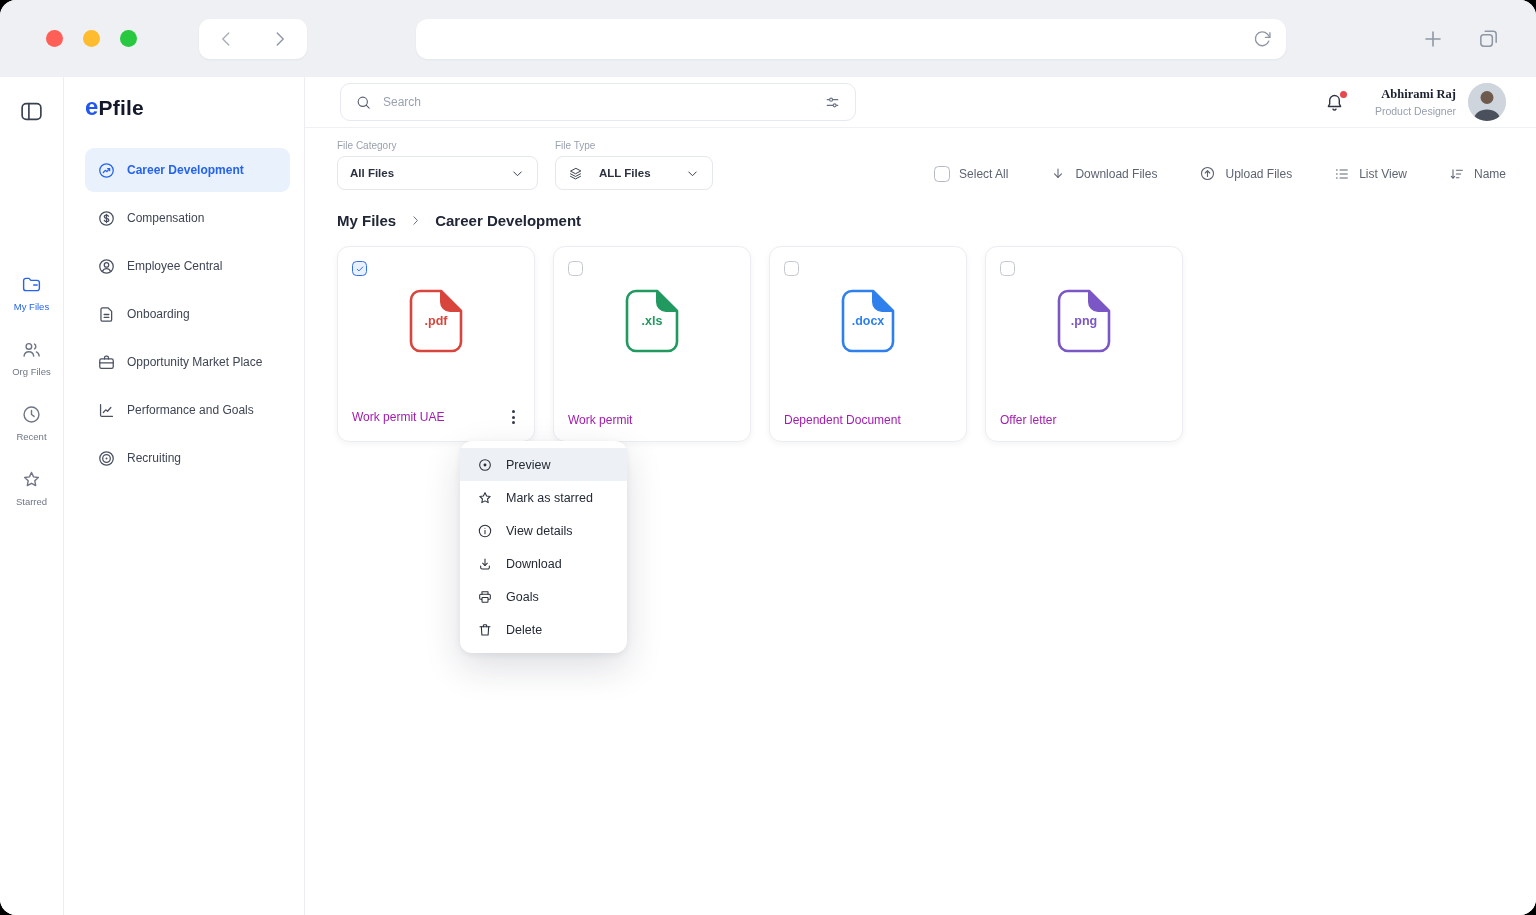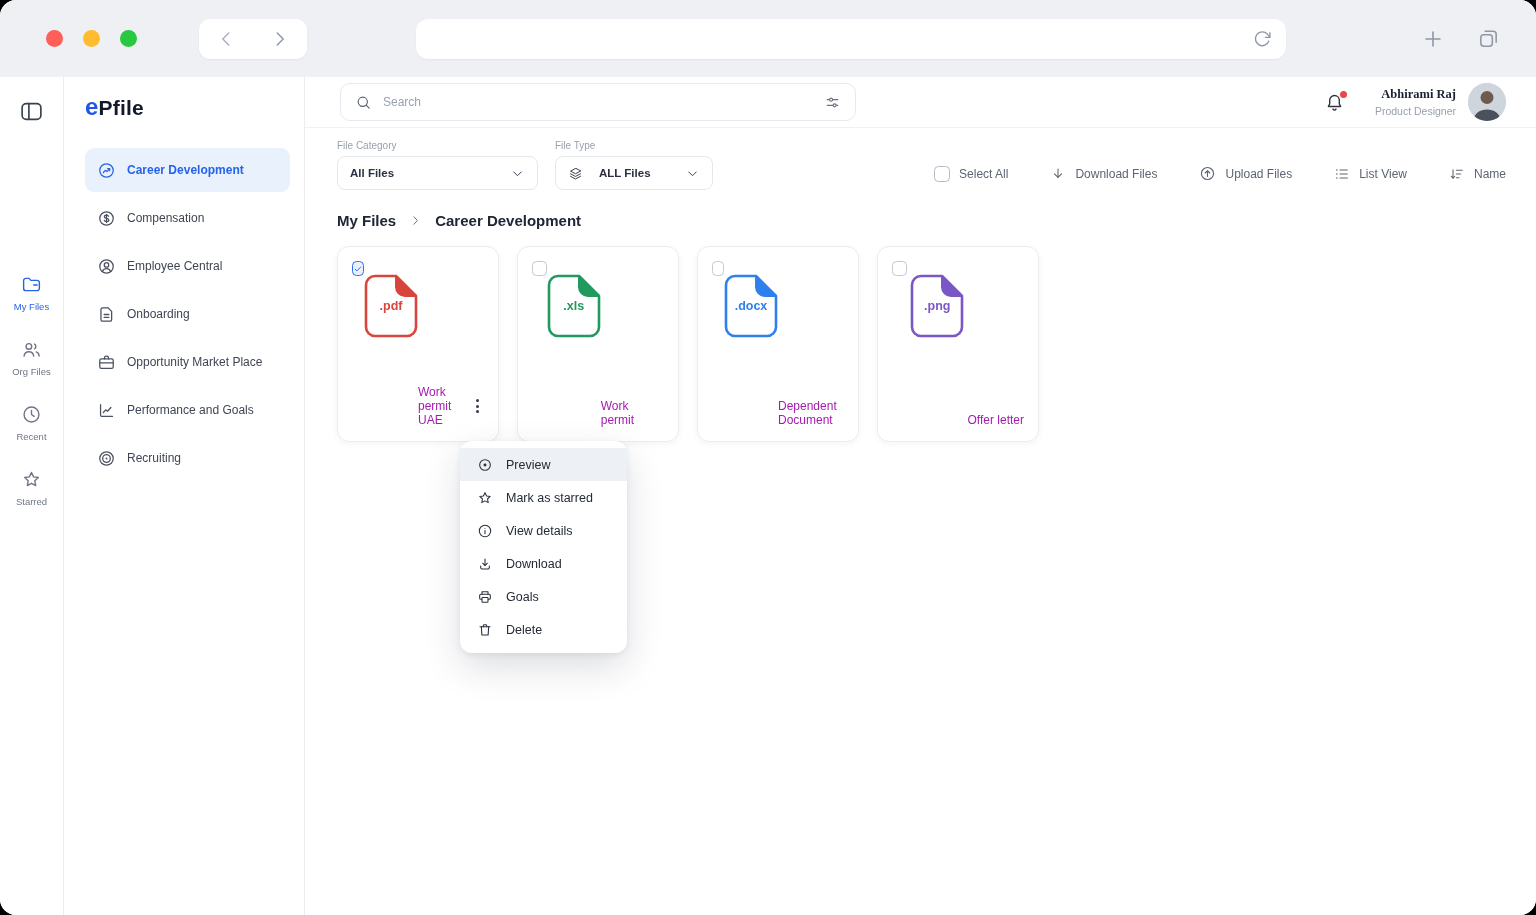--- a/index.html
+++ b/index.html
@@ -70,21 +70,21 @@
   .action svg { color:#5d6472; }
   .cbx { width:16px; height:16px; border:1.5px solid #b4bac5; border-radius:4.5px; background:#fff; flex-shrink:0; }
 
   
   .breadcrumb { display:flex; align-items:center; gap:12px; margin:22px 0 0 32px; font-size:15px; font-weight:bold; color:#202635; }
   .breadcrumb .chev { color:#6b7280; display:flex; }
   .crumb { cursor:pointer; }
 
   
   .cards { display:flex; gap:18px; margin:17px 0 0 32px; }
-  .card { width:162px; height:196px; background:#fff; border:1px solid #ecedf1; border-radius:12px; box-shadow:0 2px 6px rgba(23,31,60,.05); padding:14px; display:flex; flex-direction:row; cursor:pointer; }
+  .card { width:198px; height:196px; background:#fff; border:1px solid #ecedf1; border-radius:12px; box-shadow:0 2px 6px rgba(23,31,60,.05); padding:14px; display:flex; flex-direction:column; cursor:pointer; }
   .card .cardcbx { width:15px; height:15px; border:1.5px solid #c3c8d2; border-radius:4.5px; display:flex; align-items:center; justify-content:center; background:#fff; }
   .card.selected .cardcbx { border-color:#2f6fed; background:#e9f1fe; color:#2f6fed; }
   .card .cardcbx svg { visibility:hidden; }
   .card.selected .cardcbx svg { visibility:visible; }
   .file-badge { position:relative; width:54px; height:64px; margin:13px auto 0; color:var(--fc,#888); }
   .file-badge .ext { position:absolute; left:0; right:0; top:25px; text-align:center; font-size:12.5px; font-weight:bold; color:var(--fc,#888); }
   .name-row { margin-top:auto; display:flex; align-items:center; justify-content:space-between; }
   .file-name { font-size:12px; color:#a21caf; }
   .kebab { display:flex; flex-direction:column; gap:2.5px; padding:3px 5px; cursor:pointer; }
   .kebab i { width:3px; height:3px; border-radius:50%; background:#333a47; display:block; }

